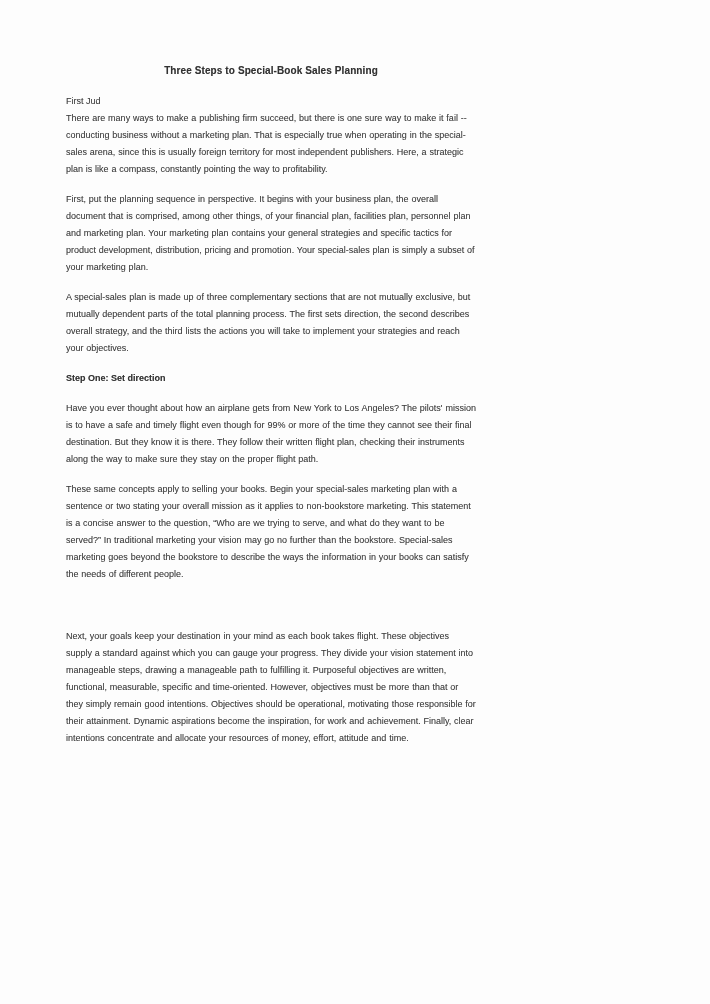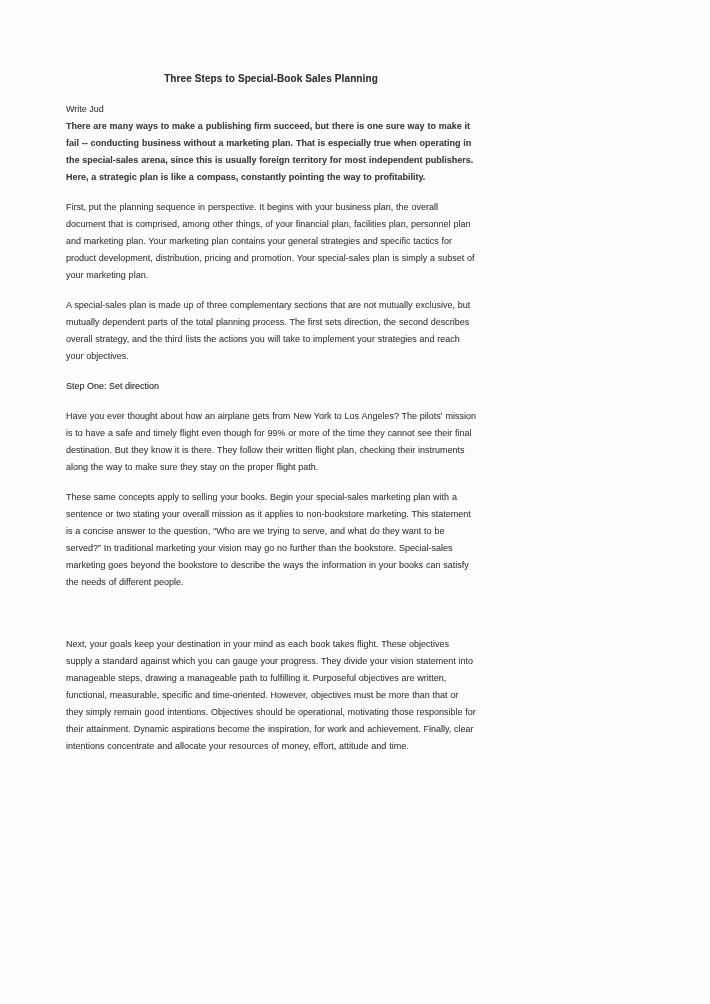--- a/index.html
+++ b/index.html
@@ -20,21 +20,21 @@
     position: absolute;
     left: 66px;
     top: 62px;
     width: 410px;
   }
   .doc-title {
     font-size: 10px;
     font-weight: bold;
     text-align: center;
     color: #333333;
-    margin: 8px 0 14px 0;
+    margin: 0 0 14px 0;
     line-height: 17px;
     letter-spacing: 0.1px;
     text-shadow: 0 0 0.5px rgba(70,70,70,0.45);
   }
   .byline {
     font-size: 9px;
     line-height: 17px;
     margin: 0;
     text-shadow: 0 0 0.5px rgba(80,80,80,0.4);
   }
@@ -42,43 +42,42 @@
     font-size: 9px;
     line-height: 17px;
     margin: 0 0 13px 0;
     text-align: left;
     letter-spacing: 0px;
     word-spacing: 0.3px;
     text-shadow: 0 0 0.5px rgba(80,80,80,0.4);
   }
   .para.first {
     margin-top: 0;
-    font-weight: bold;
   }
   .sub-heading {
     font-size: 9px;
-    font-weight: normal;
+    font-weight: bold;
     line-height: 17px;
     color: #333333;
     margin: 0 0 13px 0;
     text-shadow: 0 0 0.5px rgba(70,70,70,0.45);
   }
   .mission-space {
     height: 32px;
   }
 </style>
 </head>
 <body>
 
 <div class="page">
   <div class="content">
 
     <div class="doc-title">Three Steps to Special-Book Sales Planning</div>
 
-    <div class="byline">Write Jud</div>
+    <div class="byline">First Jud</div>
 
     <p class="para first">There are many ways to make a publishing firm succeed, but there is one sure way to make it fail -- conducting business without a marketing plan. That is especially true when operating in the special-sales arena, since this is usually foreign territory for most independent publishers. Here, a strategic plan is like a compass, constantly pointing the way to profitability.</p>
 
     <p class="para">First, put the planning sequence in perspective. It begins with your business plan, the overall document that is comprised, among other things, of your financial plan, facilities plan, personnel plan and marketing plan. Your marketing plan contains your general strategies and specific tactics for product development, distribution, pricing and promotion. Your special-sales plan is simply a subset of your marketing plan.</p>
 
     <p class="para">A special-sales plan is made up of three complementary sections that are not mutually exclusive, but mutually dependent parts of the total planning process. The first sets direction, the second describes overall strategy, and the third lists the actions you will take to implement your strategies and reach your objectives.</p>
 
     <div class="sub-heading">Step One: Set direction</div>
 
     <p class="para">Have you ever thought about how an airplane gets from New York to Los Angeles? The pilots' mission is to have a safe and timely flight even though for 99% or more of the time they cannot see their final destination. But they know it is there. They follow their written flight plan, checking their instruments along the way to make sure they stay on the proper flight path.</p>

